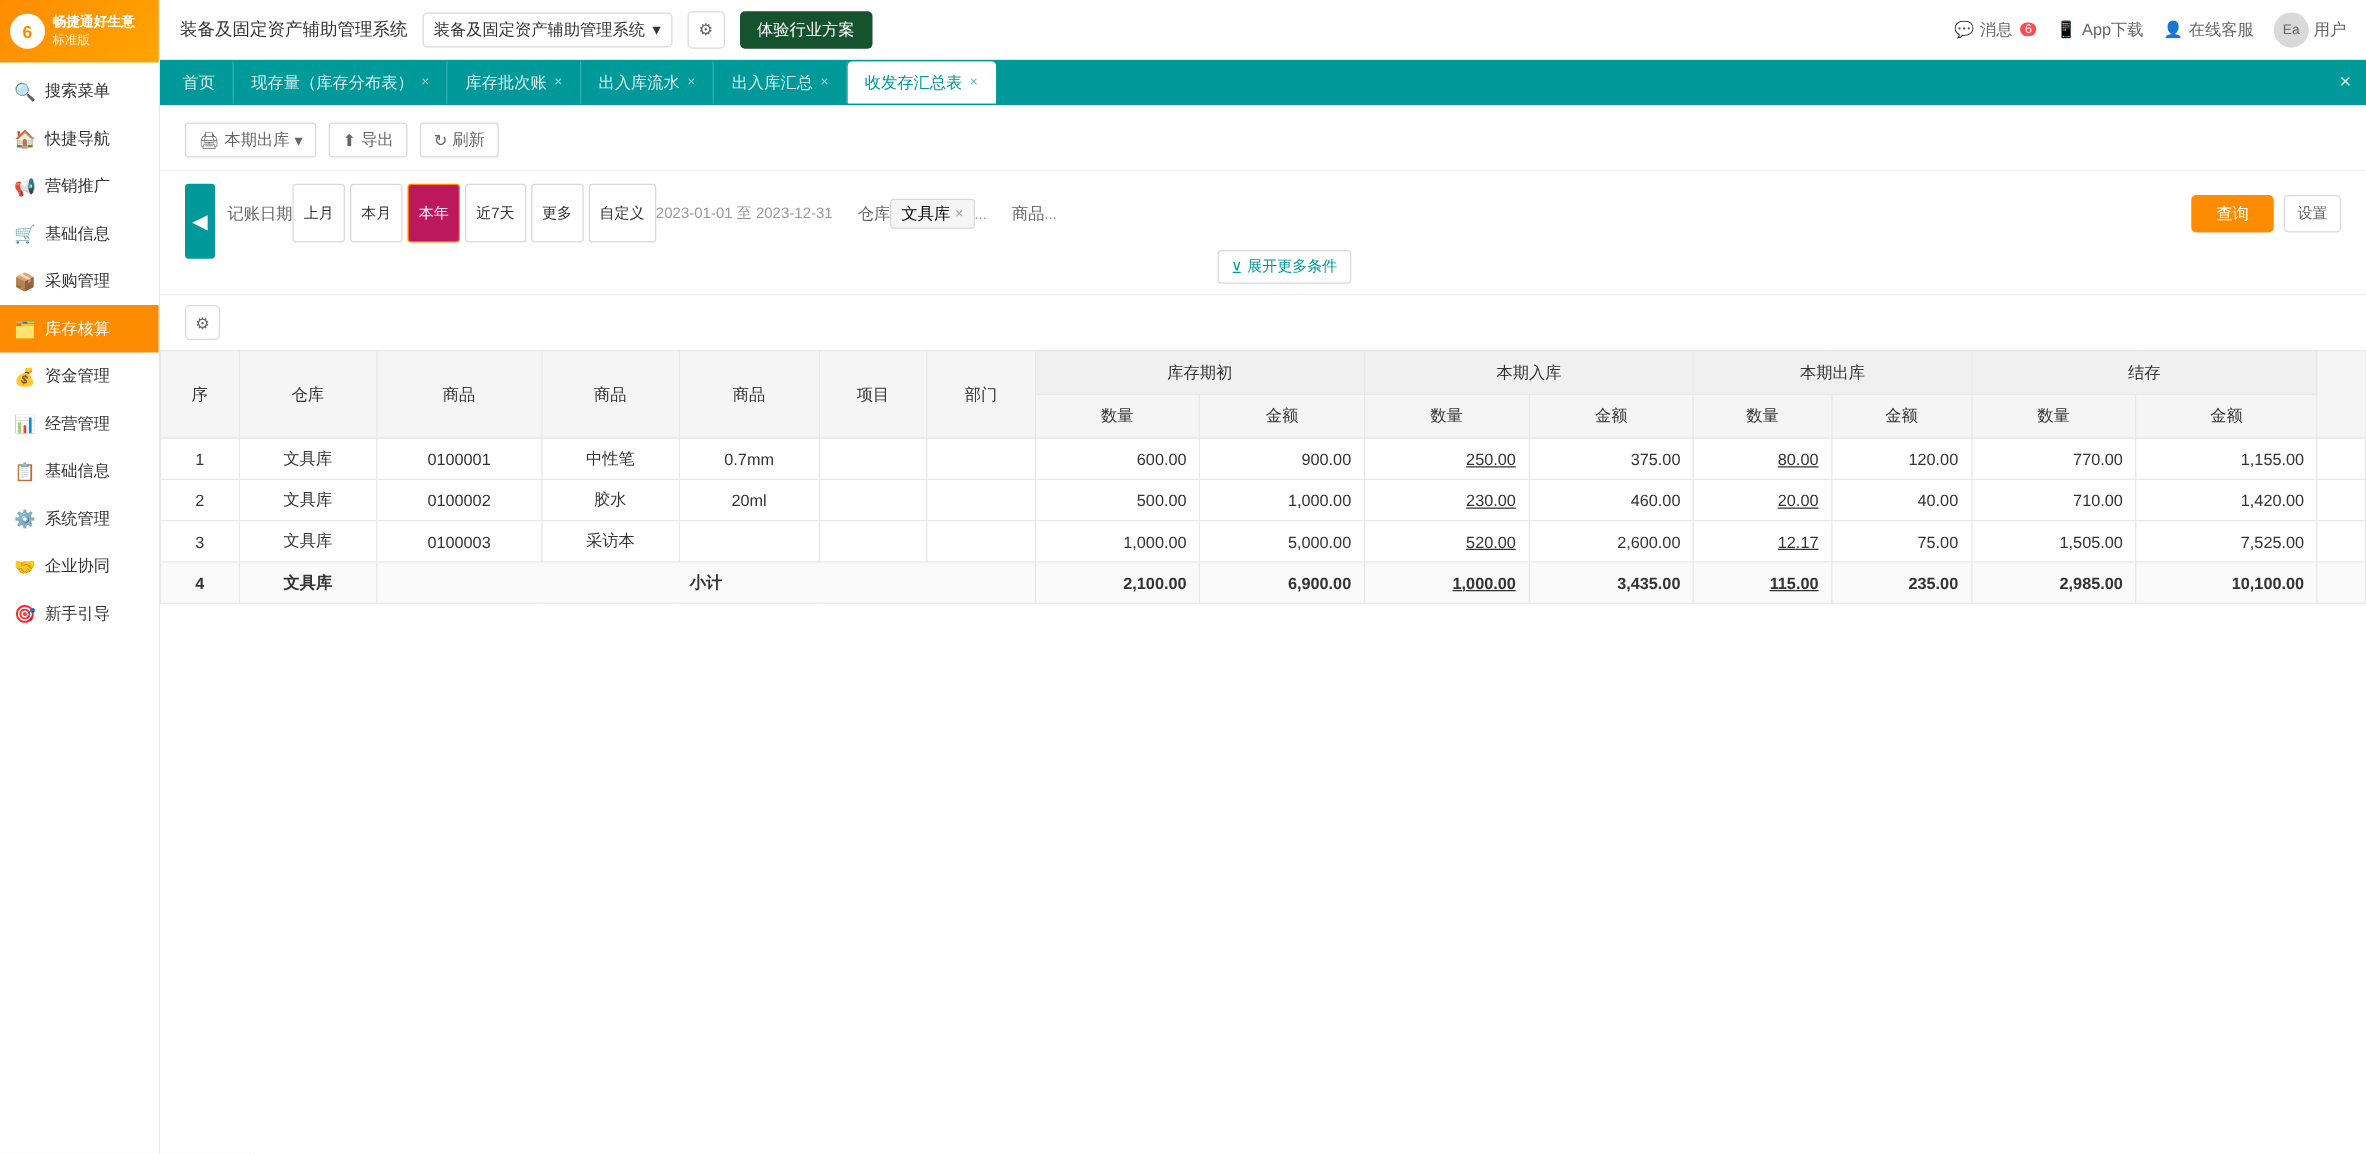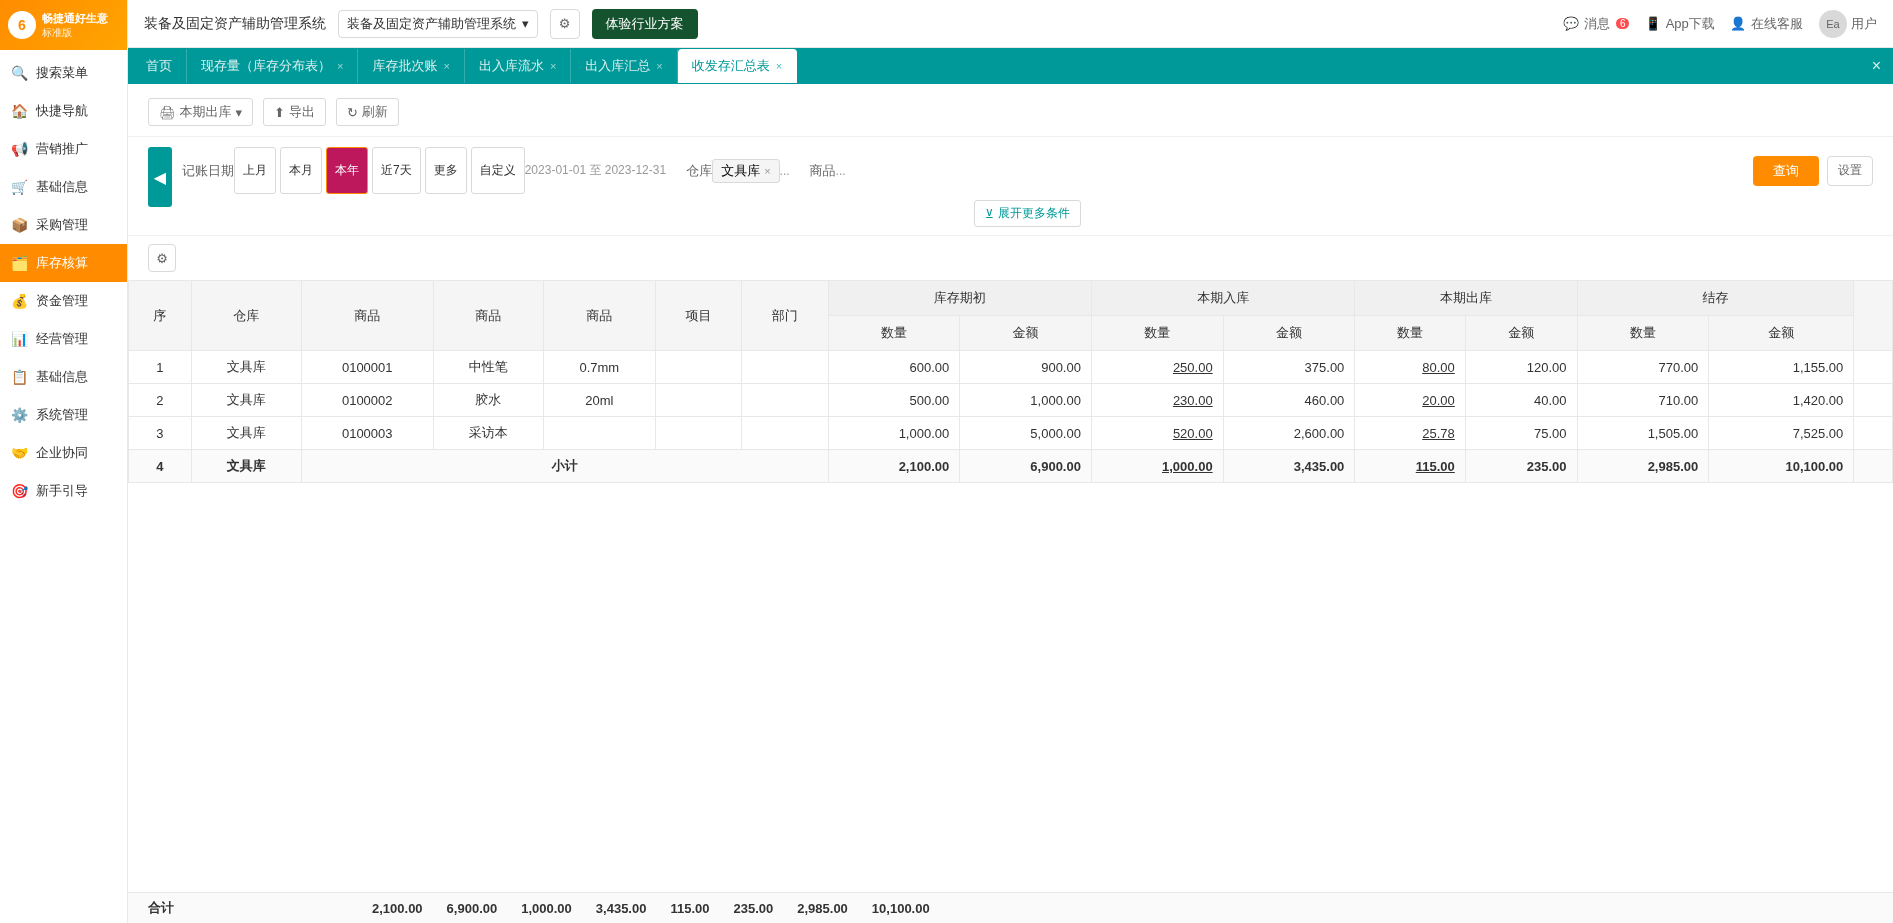--- a/index.html
+++ b/index.html
@@ -322,21 +322,21 @@
     <td>文具库</td>
     <td>0100003</td>
     <td>采访本</td>
     <td></td>
     <td></td>
     <td></td>
     <td class="num-right">1,000.00</td>
     <td class="num-right">5,000.00</td>
     <td class="num-right"><span class="underline">520.00</span></td>
     <td class="num-right">2,600.00</td>
-    <td class="num-right"><span class="underline">25.78</span></td>
+    <td class="num-right"><span class="underline">12.17</span></td>
     <td class="num-right">75.00</td>
     <td class="num-right">1,505.00</td>
     <td class="num-right">7,525.00</td>
     <td></td>
   </tr>
             <tr class="subtotal-row">
   <td><strong>4</strong></td>
   <td><strong>文具库</strong></td>
   <td colspan="5"><strong>小计</strong></td>
   <td class="num-right"><strong>2,100.00</strong></td>
@@ -348,25 +348,14 @@
   <td class="num-right"><strong>2,985.00</strong></td>
   <td class="num-right"><strong>10,100.00</strong></td>
   <td></td>
 </tr>
           </tbody>
       </table>
     </div>
 
   </div>
 
-  <div class="footer-total" id="footer-bar">
-  <span style="min-width:200px;">合计</span>
-  <span>2,100.00</span>
-  <span>6,900.00</span>
-  <span>1,000.00</span>
-  <span>3,435.00</span>
-  <span>115.00</span>
-  <span>235.00</span>
-  <span>2,985.00</span>
-  <span>10,100.00</span>
+
 </div>
 
-</div>
-
 </body></html>

